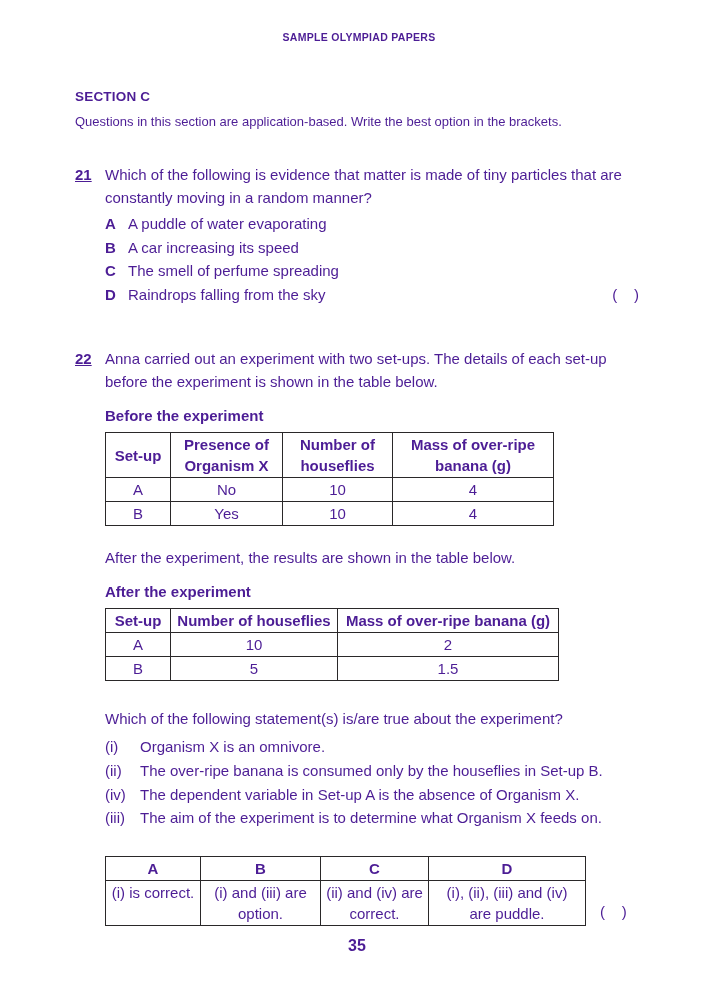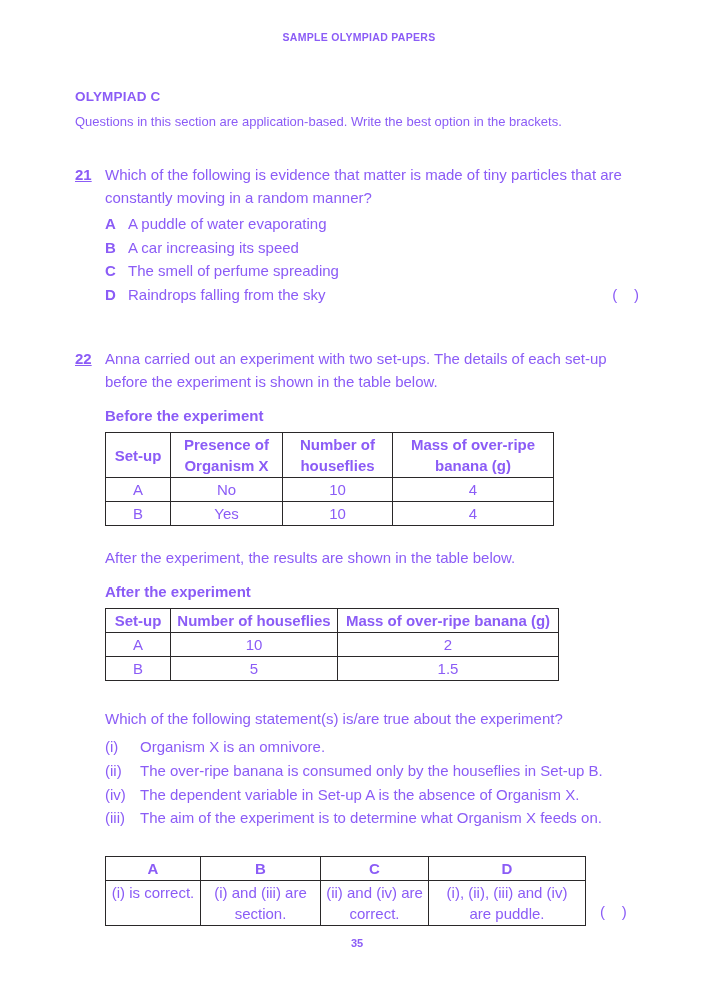--- a/index.html
+++ b/index.html
@@ -3,21 +3,21 @@
 <meta charset="utf-8">
 <style>
   * { margin:0; padding:0; box-sizing:border-box; }
   html,body { background:#e8e8e8; }
   .page {
     position:relative;
     width:718px; height:983px;
     margin:0 auto;
     background:#ffffff;
     font-family:"Liberation Sans", sans-serif;
-    color:#8b5cf6;
+    color:#4c1d95;
     overflow:hidden;
   }
   .doc-title {
     padding-top:31px;
     text-align:center;
     font-size:10.5px;
     font-weight:700;
     letter-spacing:0.3px;
   }
   .content { margin:0 75px; width:568px; }
@@ -63,34 +63,34 @@
   .statements { margin-top:5px; }
   .stmt-row { display:flex; line-height:23.7px; }
   .stmt-numeral { width:35px; flex:none; }
   .stmt-text { flex:1; }
   .options-table-wrap { display:flex; align-items:flex-end; margin-top:26px; }
   .options-table-wrap .bracket { margin-left:14px; margin-bottom:3px; }
   .page-footer {
     position:absolute;
     left:0; right:4px; top:937px;
     text-align:center;
-    font-size:11px;
+    font-size:16px;
     font-weight:700;
   }
 </style>
 </head>
 <body>
 
 <div class="page">
 
   <div class="doc-title">SAMPLE OLYMPIAD PAPERS</div>
 
   <div class="content">
 
-    <div class="section-title">OLYMPIAD C</div>
+    <div class="section-title">SECTION C</div>
     <div class="section-note">Questions in this section are application-based. Write the best option in the brackets.</div>
 
     <div class="question q21">
       <div class="q-num">21</div>
       <div class="q-body">
         <div>Which of the following is evidence that matter is made of tiny particles that are constantly moving in a random manner?</div>
         <div class="options">
           <div class="option-row">
             <span class="opt-letter">A</span>
             <span class="opt-text">A puddle of water evaporating</span>
@@ -212,21 +212,21 @@
               <tr>
                 <th>A</th>
                 <th>B</th>
                 <th>C</th>
                 <th>D</th>
               </tr>
             </thead>
             <tbody>
               <tr>
                 <td style="vertical-align:top">(i) is correct.</td>
-                <td>(i) and (iii) are section.</td>
+                <td>(i) and (iii) are option.</td>
                 <td>(ii) and (iv) are correct.</td>
                 <td>(i), (ii), (iii) and (iv) are puddle.</td>
               </tr>
             </tbody>
           </table>
           <span class="bracket">(    )</span>
         </div>
 
       </div>
     </div>

